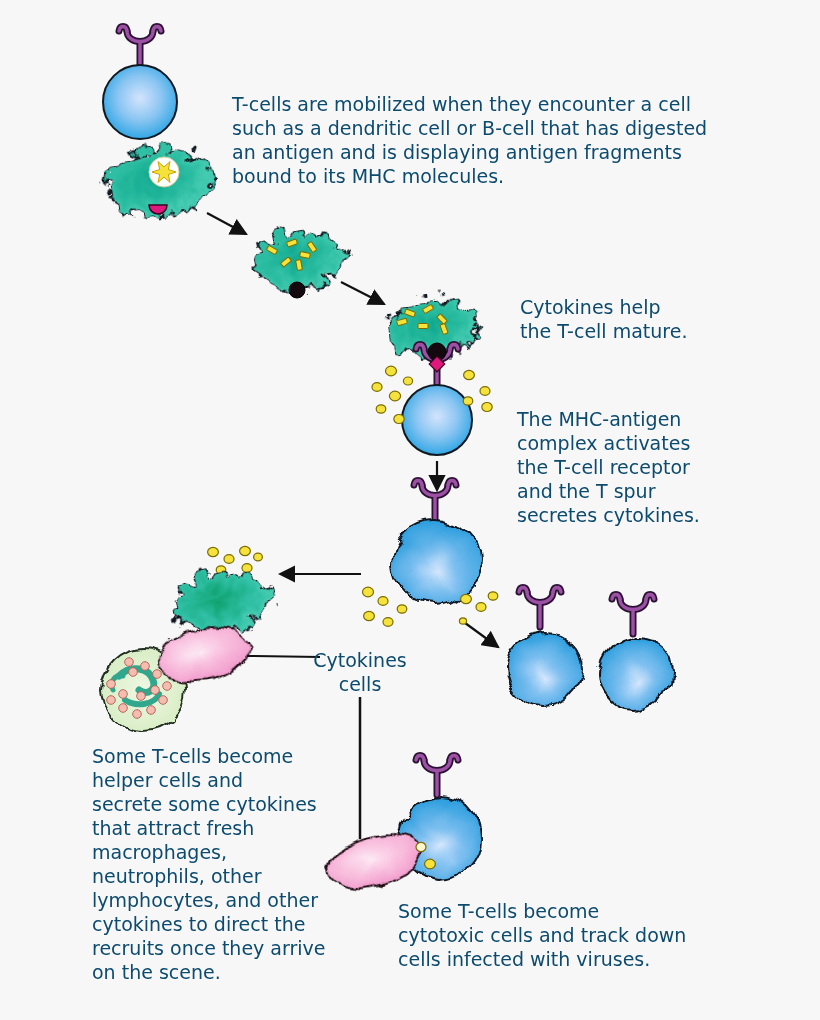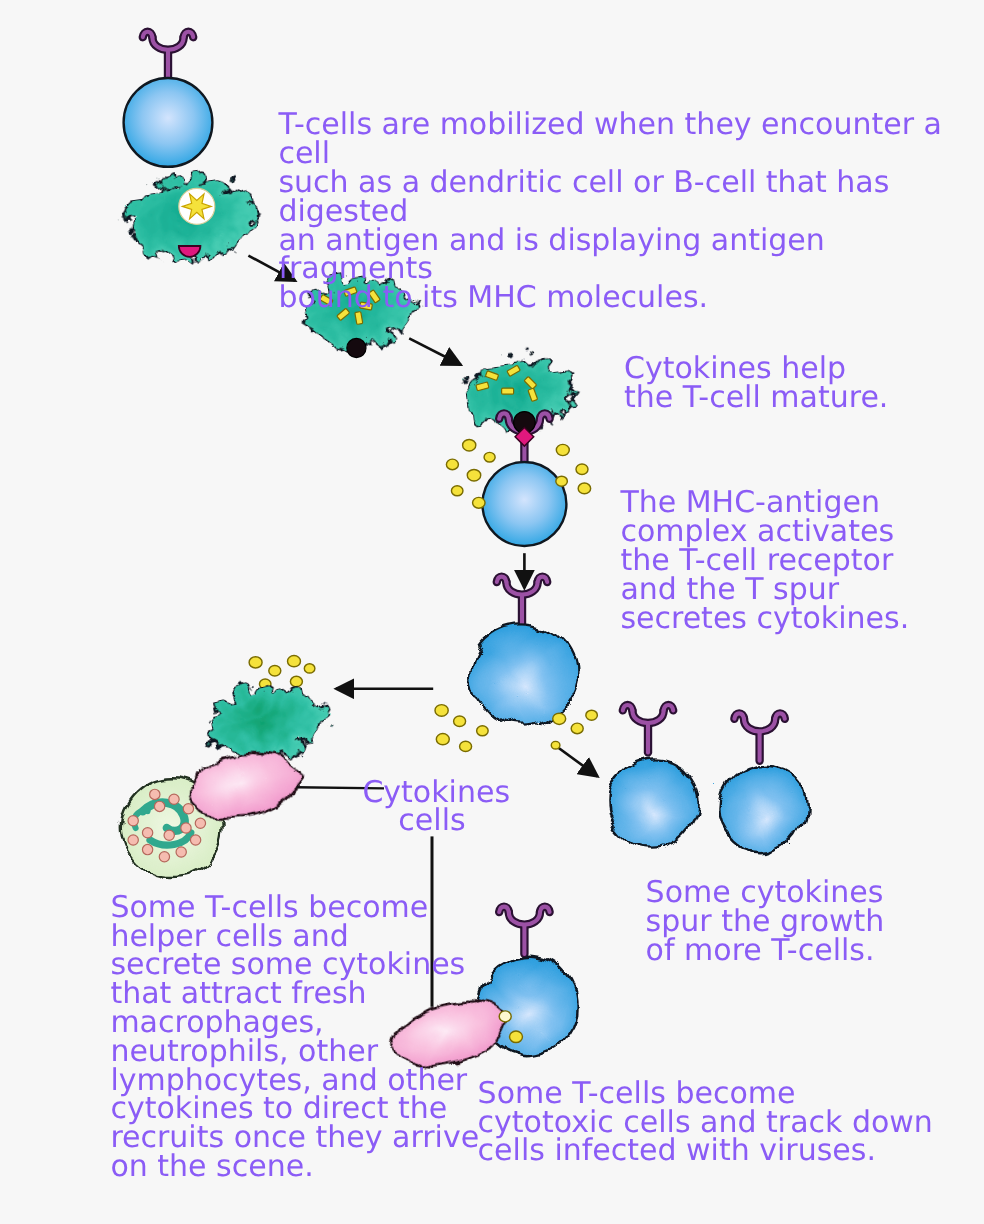--- a/index.html
+++ b/index.html
@@ -1,19 +1,19 @@
 <!DOCTYPE html>
 <html><head>
 <meta charset="utf-8">
 <style>
   html,body{margin:0;padding:0;background:#f7f7f7;}
   .stage{position:relative;width:820px;height:1020px;overflow:hidden;background:#f7f7f7;
          font-family:"DejaVu Sans","Liberation Sans",sans-serif;}
   .stage > svg{position:absolute;left:0;top:0;}
-  .tb{position:absolute;white-space:pre-line;font-size:25px;line-height:24px;color:#8b5cf6;}
+  .tb{position:absolute;white-space:pre-line;font-size:19px;line-height:24px;color:#0c4a6e;}
   #t-intro{left:232px;top:92px;width:560px;}
   #t-mature{left:520px;top:295px;}
   #t-mhc{left:517px;top:407px;}
   #t-infected{left:302px;top:648px;width:116px;text-align:center;}
   #t-helper{left:92px;top:744px;}
   #t-growth{left:538px;top:732px;}
   #t-cytotoxic{left:398px;top:899px;}
 </style>
 </head>
 <body>
@@ -266,20 +266,17 @@
 <div class="tb" id="t-helper">Some T-cells become
 helper cells and
 secrete some cytokines
 that attract fresh
 macrophages,
 neutrophils, other
 lymphocytes, and other
 cytokines to direct the
 recruits once they arrive
 on the scene.</div>
-<div class="tb" id="t-growth">Some cytokines
-spur the growth
-of more T-cells.</div>
 <div class="tb" id="t-cytotoxic">Some T-cells become
 cytotoxic cells and track down
 cells infected with viruses.</div>
 
 </div>
 
 </body></html>

